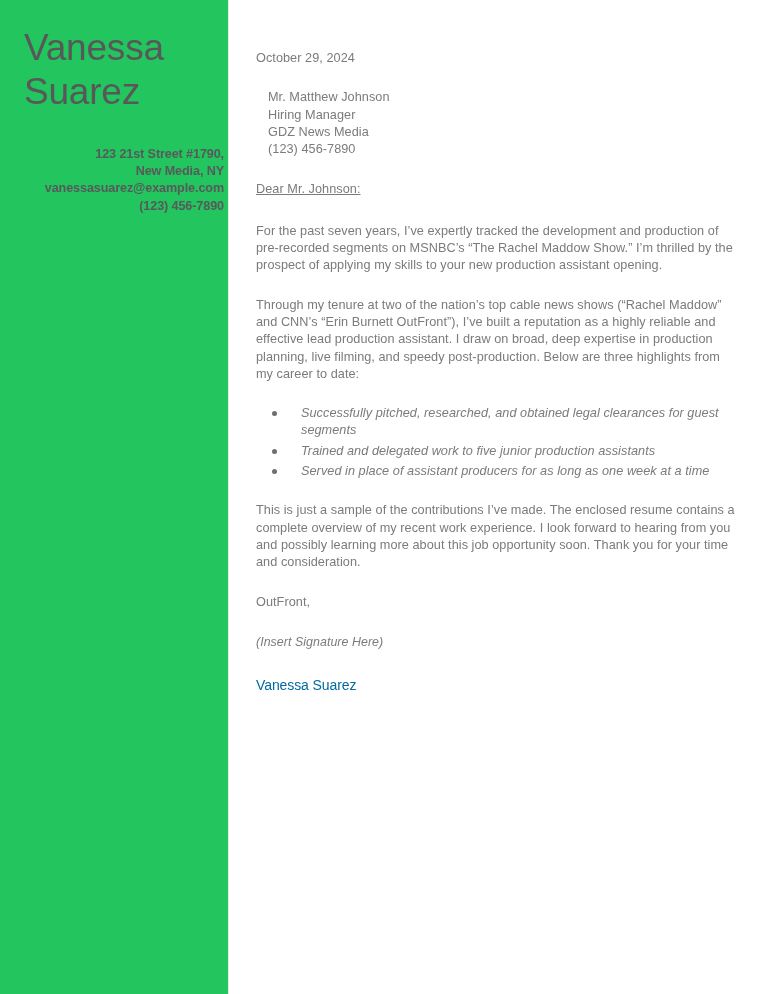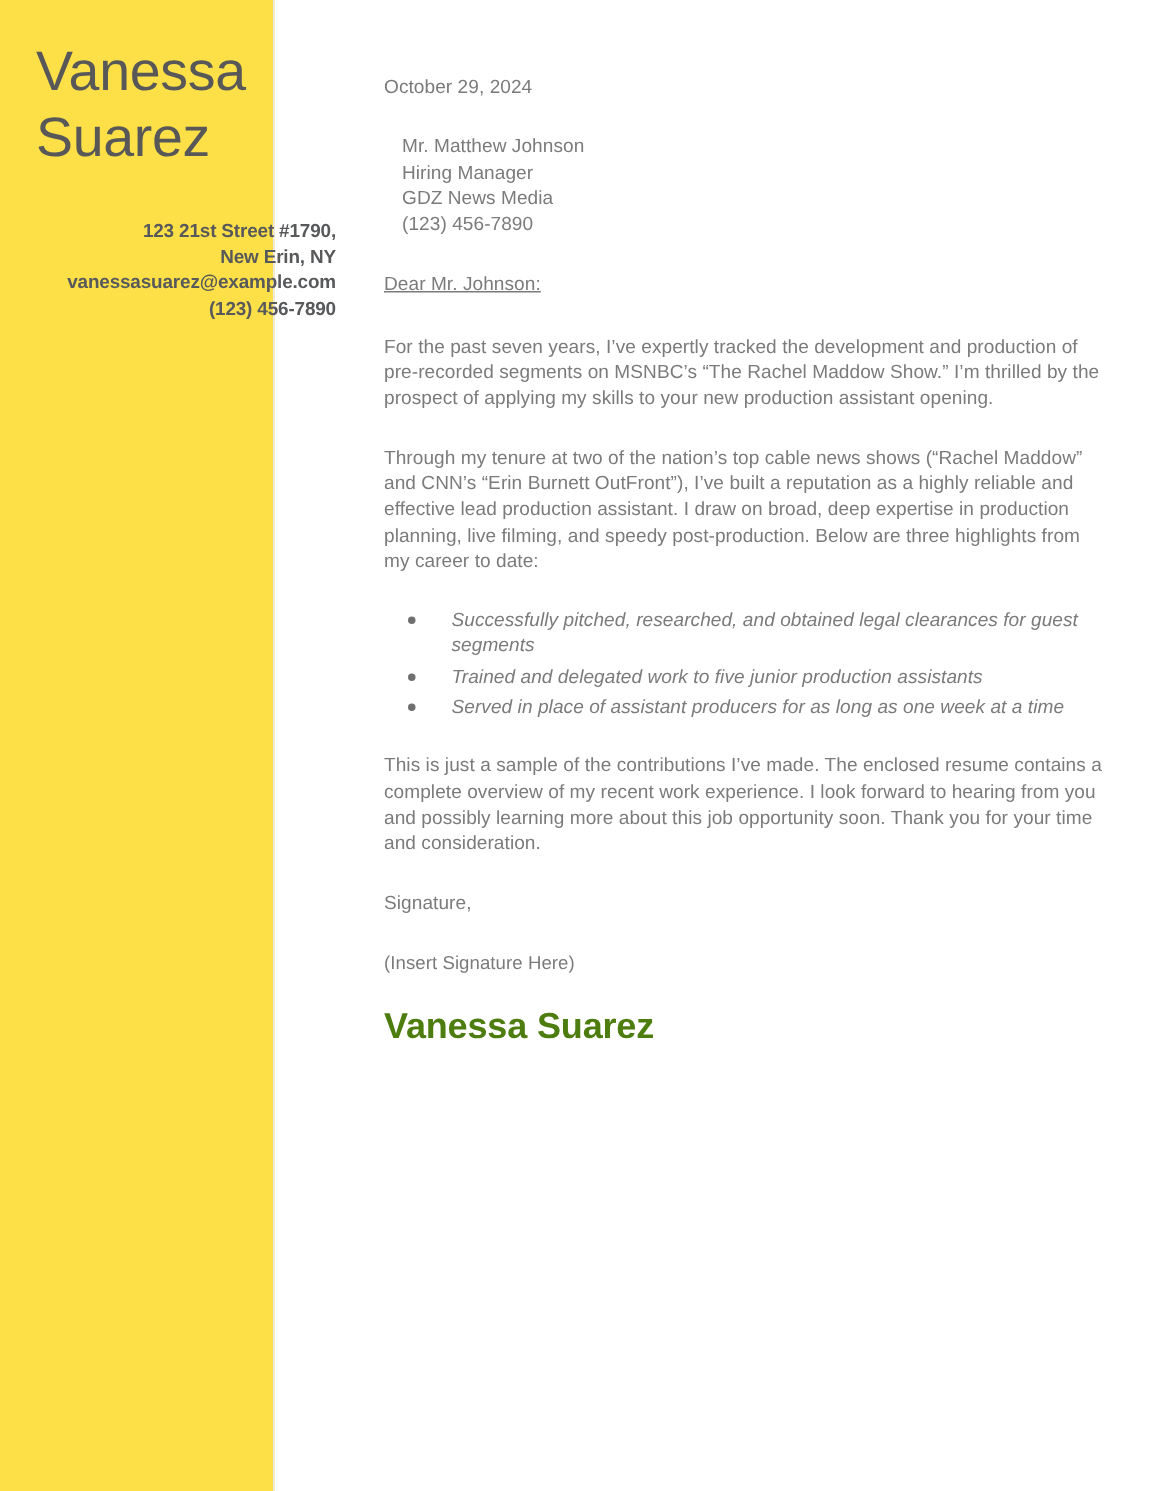--- a/index.html
+++ b/index.html
@@ -16,23 +16,23 @@
     width: 768px;
     height: 994px;
     background: #ffffff;
     overflow: hidden;
   }
   
   .sidebar {
     position: absolute;
     left: 0;
     top: 0;
-    width: 183px;
+    width: 229px;
     height: 994px;
-    background: #fde047;
+    background: #22c55e;
     border-right: 1px solid #e8e9e8;
     box-sizing: border-box;
   }
   .name-block {
     position: absolute;
     left: 24px;
     top: 26px;
     width: 190px;
   }
   .name-line {
@@ -105,45 +105,46 @@
     width: 5px;
     height: 5px;
     border-radius: 50%;
     background: #6f6f6f;
   }
   .closing {
     margin: 0 0 23px 0;
   }
   .signature-placeholder {
     margin: 0 0 22px 0;
+    font-style: italic;
     font-size: 12.4px;
     color: #7b7b7b;
   }
   .signature-name {
-    font-size: 24px;
+    font-size: 14px;
     line-height: 24px;
-    font-weight: 700;
-    color: #4d7c0f;
+    font-weight: 400;
+    color: #0369a1;
     letter-spacing: -0.1px;
   }
 </style>
 </head>
 <body>
 
 <div class="page">
 
   <aside class="sidebar">
     <div class="name-block">
       <div class="name-line">Vanessa</div>
       <div class="name-line">Suarez</div>
     </div>
 
     <div class="contact-block">
       <div class="contact-line">123 21st Street #1790,</div>
-      <div class="contact-line">New Erin, NY</div>
+      <div class="contact-line">New Media, NY</div>
       <div class="contact-line">vanessasuarez@example.com</div>
       <div class="contact-line">(123) 456-7890</div>
     </div>
   </aside>
 
   <main class="letter body-text">
 
     <div class="date">October 29, 2024</div>
 
     <div class="recipient">
@@ -168,21 +169,21 @@
         <span>Trained and delegated work to five junior production assistants</span>
       </li>
       <li>
         <span class="bullet-dot"></span>
         <span>Served in place of assistant producers for as long as one week at a time</span>
       </li>
     </ul>
 
     <p class="para">This is just a sample of the contributions I’ve made. The enclosed resume contains a complete overview of my recent work experience. I look forward to hearing from you and possibly learning more about this job opportunity soon. Thank you for your time and consideration.</p>
 
-    <div class="closing">Signature,</div>
+    <div class="closing">OutFront,</div>
 
     <div class="signature-placeholder">(Insert Signature Here)</div>
 
     <div class="signature-name">Vanessa Suarez</div>
 
   </main>
 
 </div>
 
 </body></html>

